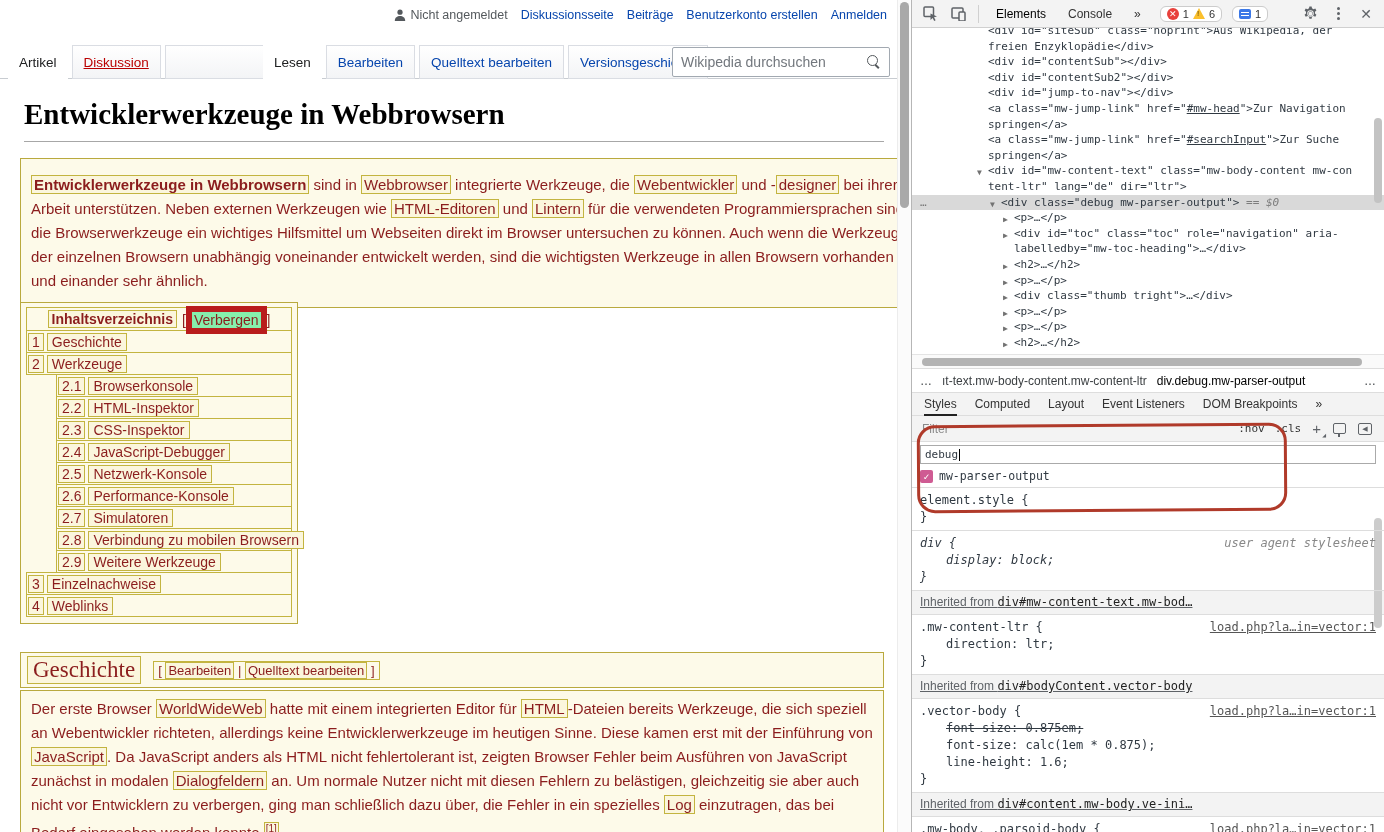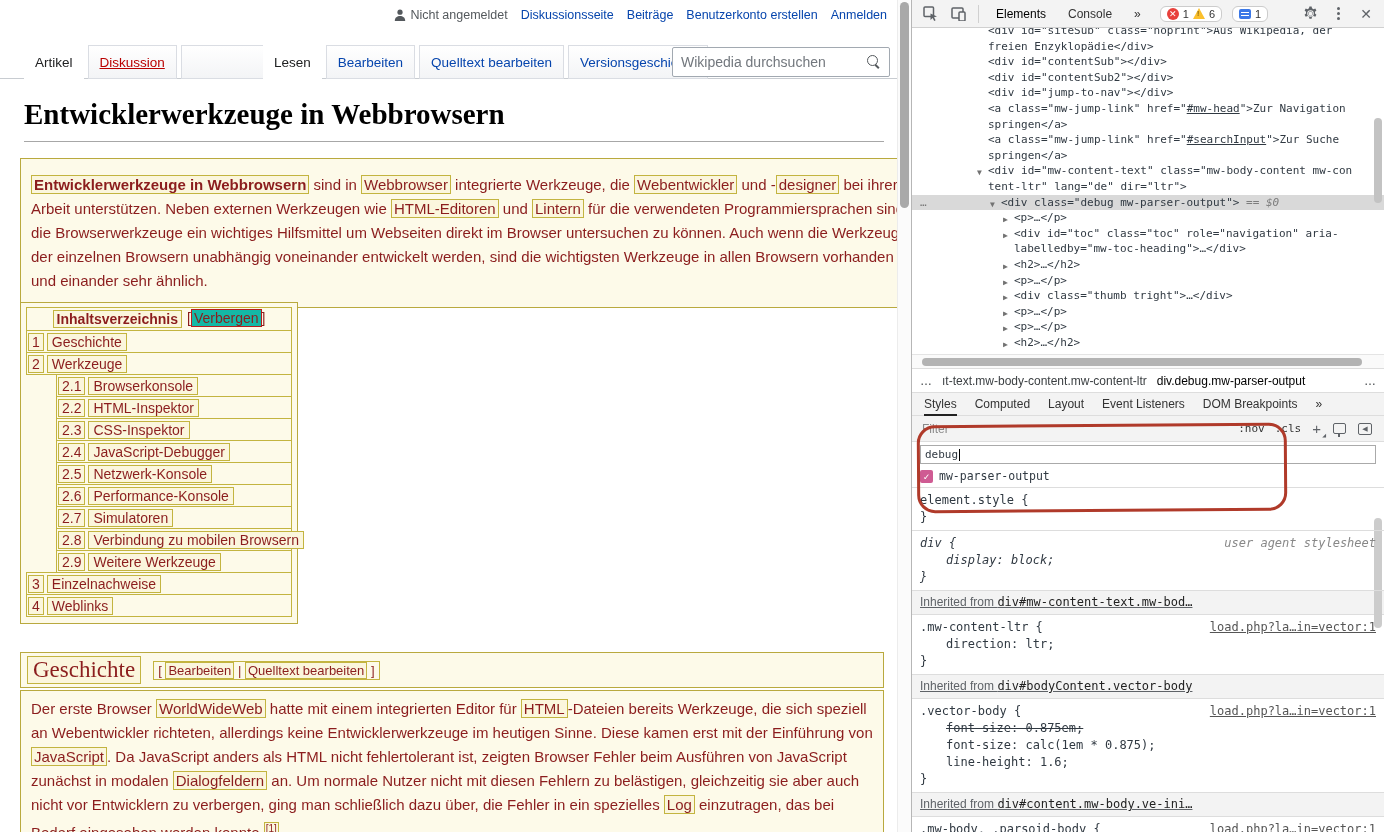--- a/index.html
+++ b/index.html
@@ -10,21 +10,21 @@
   
   .wiki { position:relative; width:897px; height:832px; background:#fff; overflow:hidden; }
 
   .personal-bar { position:absolute; top:8px; right:10px; display:flex; align-items:center;
                   gap:13px; font-size:12.5px; }
   .personal-bar .status { color:#54595d; display:flex; align-items:center; gap:4px; }
   .personal-bar a { color:#0645ad; text-decoration:none; cursor:pointer; }
 
   .tabrow { position:absolute; top:45px; left:0; width:897px; height:34px;
             border-bottom:1px solid #c8ccd1; font-size:13.5px; }
-  .tabs-left { position:absolute; left:24px; top:0; height:52px; display:flex;text-align:right; }
+  .tabs-left { position:absolute; left:8px; top:0; height:52px; display:flex;text-align:right; }
   .tabs-right { position:absolute; left:263px; top:0; height:34px; display:flex; }
   .tab { height:34px; display:flex; align-items:center; padding:0 11px; white-space:nowrap; cursor:pointer; }
   .tab.active { background:#fff; color:#202122; }
   .tab.boxed { border:1px solid #dadde3; background:linear-gradient(180deg,#ffffff,#f3f4f6); margin-left:4px; }
   .tab.blue { color:#0645ad; } .tab.red { color:#ba0000;text-decoration:underline; }
   .tab.empty { width:118px; }
 
   .searchbox { position:absolute; right:7px; top:2px; width:218px; height:30px;
                border:1px solid #a2a9b1; border-radius:2px; background:#fff;
                display:flex; align-items:center; padding:0 8px; cursor:text; }
@@ -40,25 +40,25 @@
                 border-bottom:1px solid #a7a7a7; padding-bottom:10px; }
 
   .dbg { border:1px solid #b9a93e; background:#fdfae9; color:#8b1d1d; }
   .lead-box { position:absolute; top:158px; left:20px; width:900px; padding:14px 10px;
               font-size:15px; line-height:24px; }
   .seg-link { border:1px solid #c3b440; background:#fbf6dd; padding:0 2px; cursor:pointer; }
   .seg-bold { font-weight:bold; border:1px solid #c3b440; background:#fbf6dd; padding:0 2px; }
   .seg-sup  { font-size:10px; vertical-align:super; border:1px solid #c3b440; background:#fbf6dd; padding:0 1px; cursor:pointer; }
 
   .toc { position:absolute; top:302px; left:20px; width:278px; padding:4px 5px 6px 5px; font-size:14px; }
-  .toc-title-row { display:flex; justify-content:center; align-items:flex-start; gap:5px;
+  .toc-title-row { display:flex; justify-content:center; align-items:flex-end; gap:5px;
                    border:1px solid #c3b440; padding:2px 0; background:#fdfae9; }
   .toc-title { font-weight:bold; border:1px solid #c3b440; background:#fbf6dd; padding:0 3px; }
   .toc-hide  { cursor:pointer; }
-  .toc-hide b { font-weight:normal; border:1px solid #b91c1c; background:#14b8a6; padding:0 2px; }
+  .toc-hide b { font-weight:normal; border:6px solid #b91c1c; background:#86efac; padding:0 2px; }
   .toc-row { display:flex; align-items:center; border:1px solid #c3b440; margin-top:-1px;
              min-height:23px; background:#fdfae9; cursor:pointer; }
   .toc-row.lvl2 { margin-left:30px; }
   .toc-num { border:1px solid #c3b440; background:#fbf6dd; padding:0 3px; margin-left:1px; }
   .toc-lbl { border:1px solid #c3b440; background:#fbf6dd; padding:0 4px; margin-left:3px; white-space:nowrap; }
 
   .sect-box { position:absolute; top:652px; left:20px; width:864px; padding:3px 6px;
               display:flex; align-items:center; }
   .sect-h2 { font-family:"Liberation Serif", serif; font-size:23px; border:1px solid #c3b440;
              background:#fbf6dd; padding:0 5px; }

